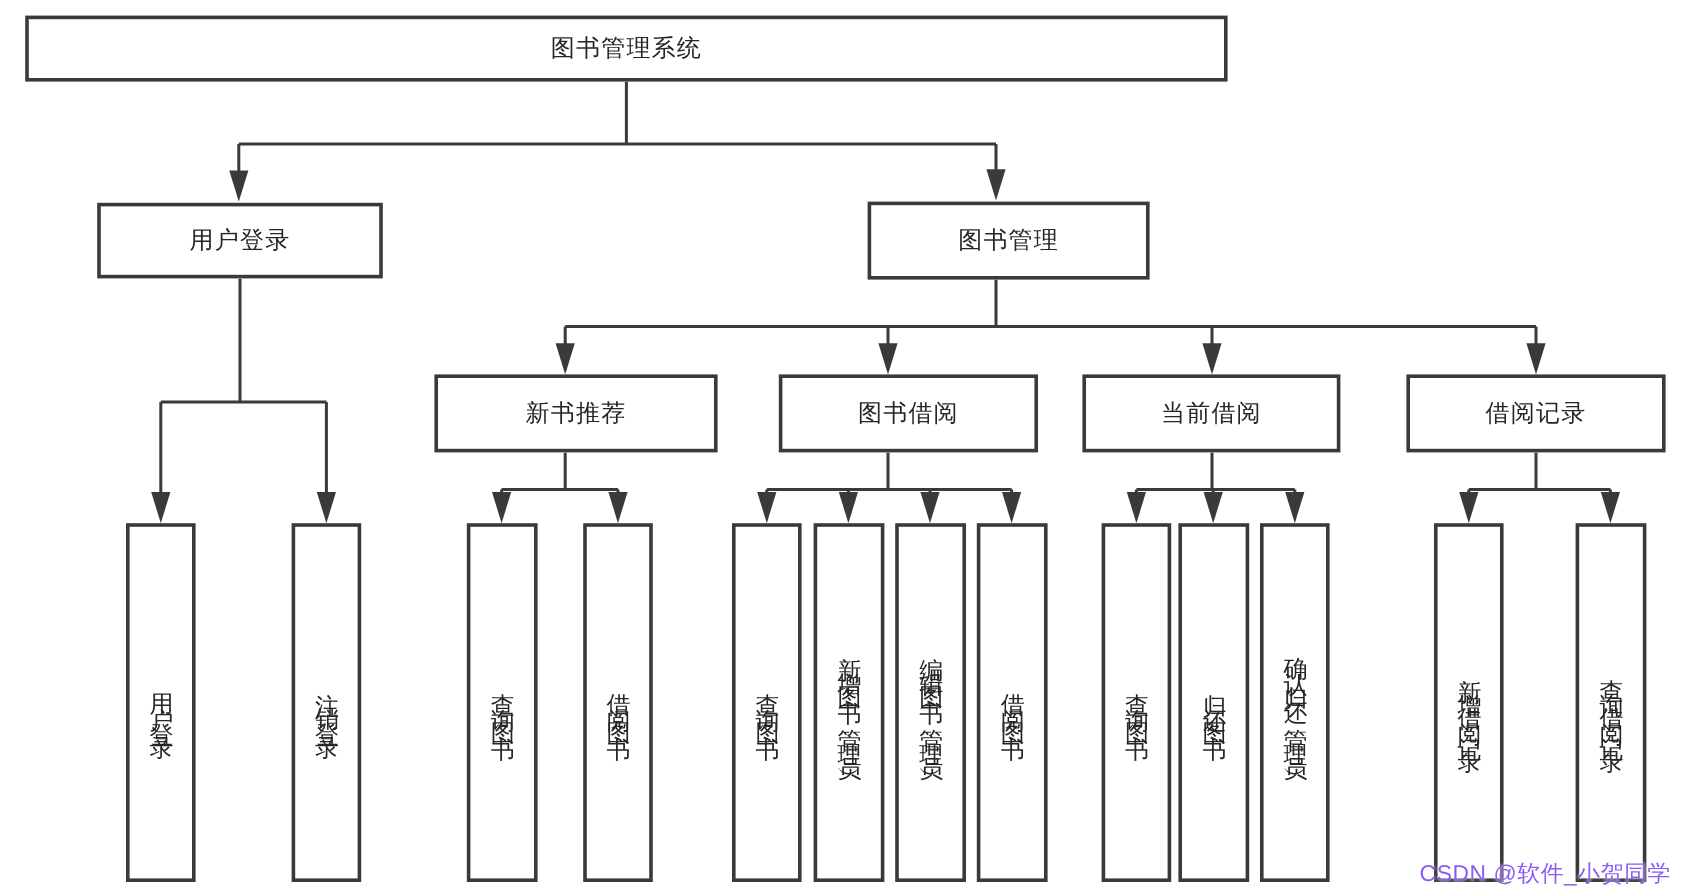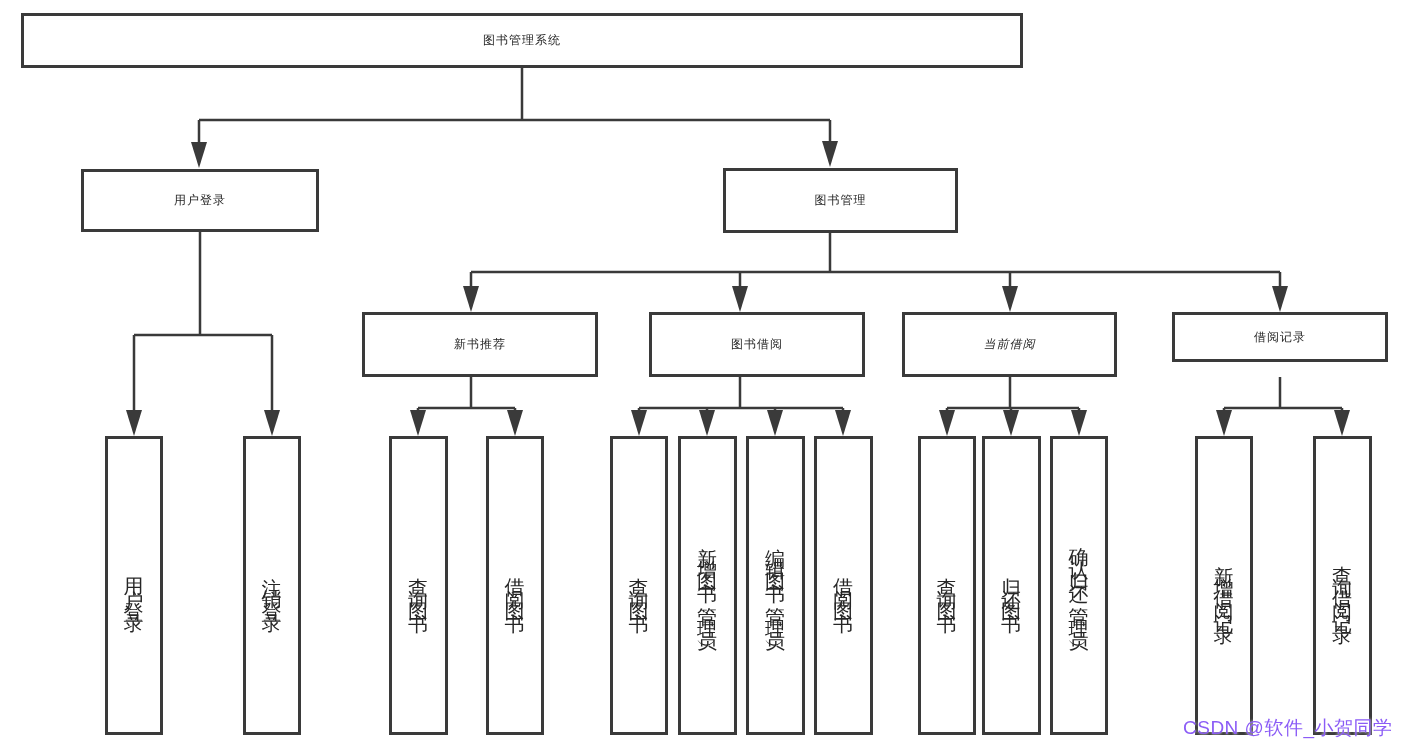--- a/index.html
+++ b/index.html
@@ -25,21 +25,21 @@
   .node {
     position: absolute;
     box-sizing: border-box;
     border: 3px solid #3a3a3a;
     background: #ffffff;
     display: flex;
     align-items: center;
     justify-content: center;
     color: #262626;
   }
-  .node.h { font-size: 12px; letter-spacing: 1px; }
+  .node.h { font-size: 20px; letter-spacing: 1px; }
   .node.v { top: 436px; height: 299px; }
   .node.v .vtext {
     writing-mode: vertical-rl;
     font-size: 20px;
     letter-spacing: 12px;
     line-height: 1;
     white-space: nowrap;
   }
   #watermark {
     position: absolute;
@@ -111,24 +111,24 @@
   <div class="node h" style="left:712px; top:168px; width:235px; height:65px;margin-left:11px;">
     <span>图书管理</span>
   </div>
 
   <div class="node h" style="left:362px; top:312px; width:236px; height:65px;">
     <span>新书推荐</span>
   </div>
   <div class="node h" style="left:632px; top:312px; width:216px; height:65px;margin-left:17px;">
     <span>图书借阅</span>
   </div>
-  <div class="node h" style="left:902px; top:312px; width:215px; height:65px;font-style:italic;">
+  <div class="node h" style="left:902px; top:312px; width:215px; height:65px;">
     <span>当前借阅</span>
   </div>
-  <div class="node h" style="left:1172px; top:312px; width:216px; height:50px;align-items:center;">
+  <div class="node h" style="left:1172px; top:312px; width:216px; height:65px;align-items:center;">
     <span>借阅记录</span>
   </div>
 
   <div class="node v" style="left:105px; width:58px;">
     <span class="vtext">用户登录</span>
   </div>
   <div class="node v" style="left:243px; width:58px;">
     <span class="vtext">注销登录</span>
   </div>
 

